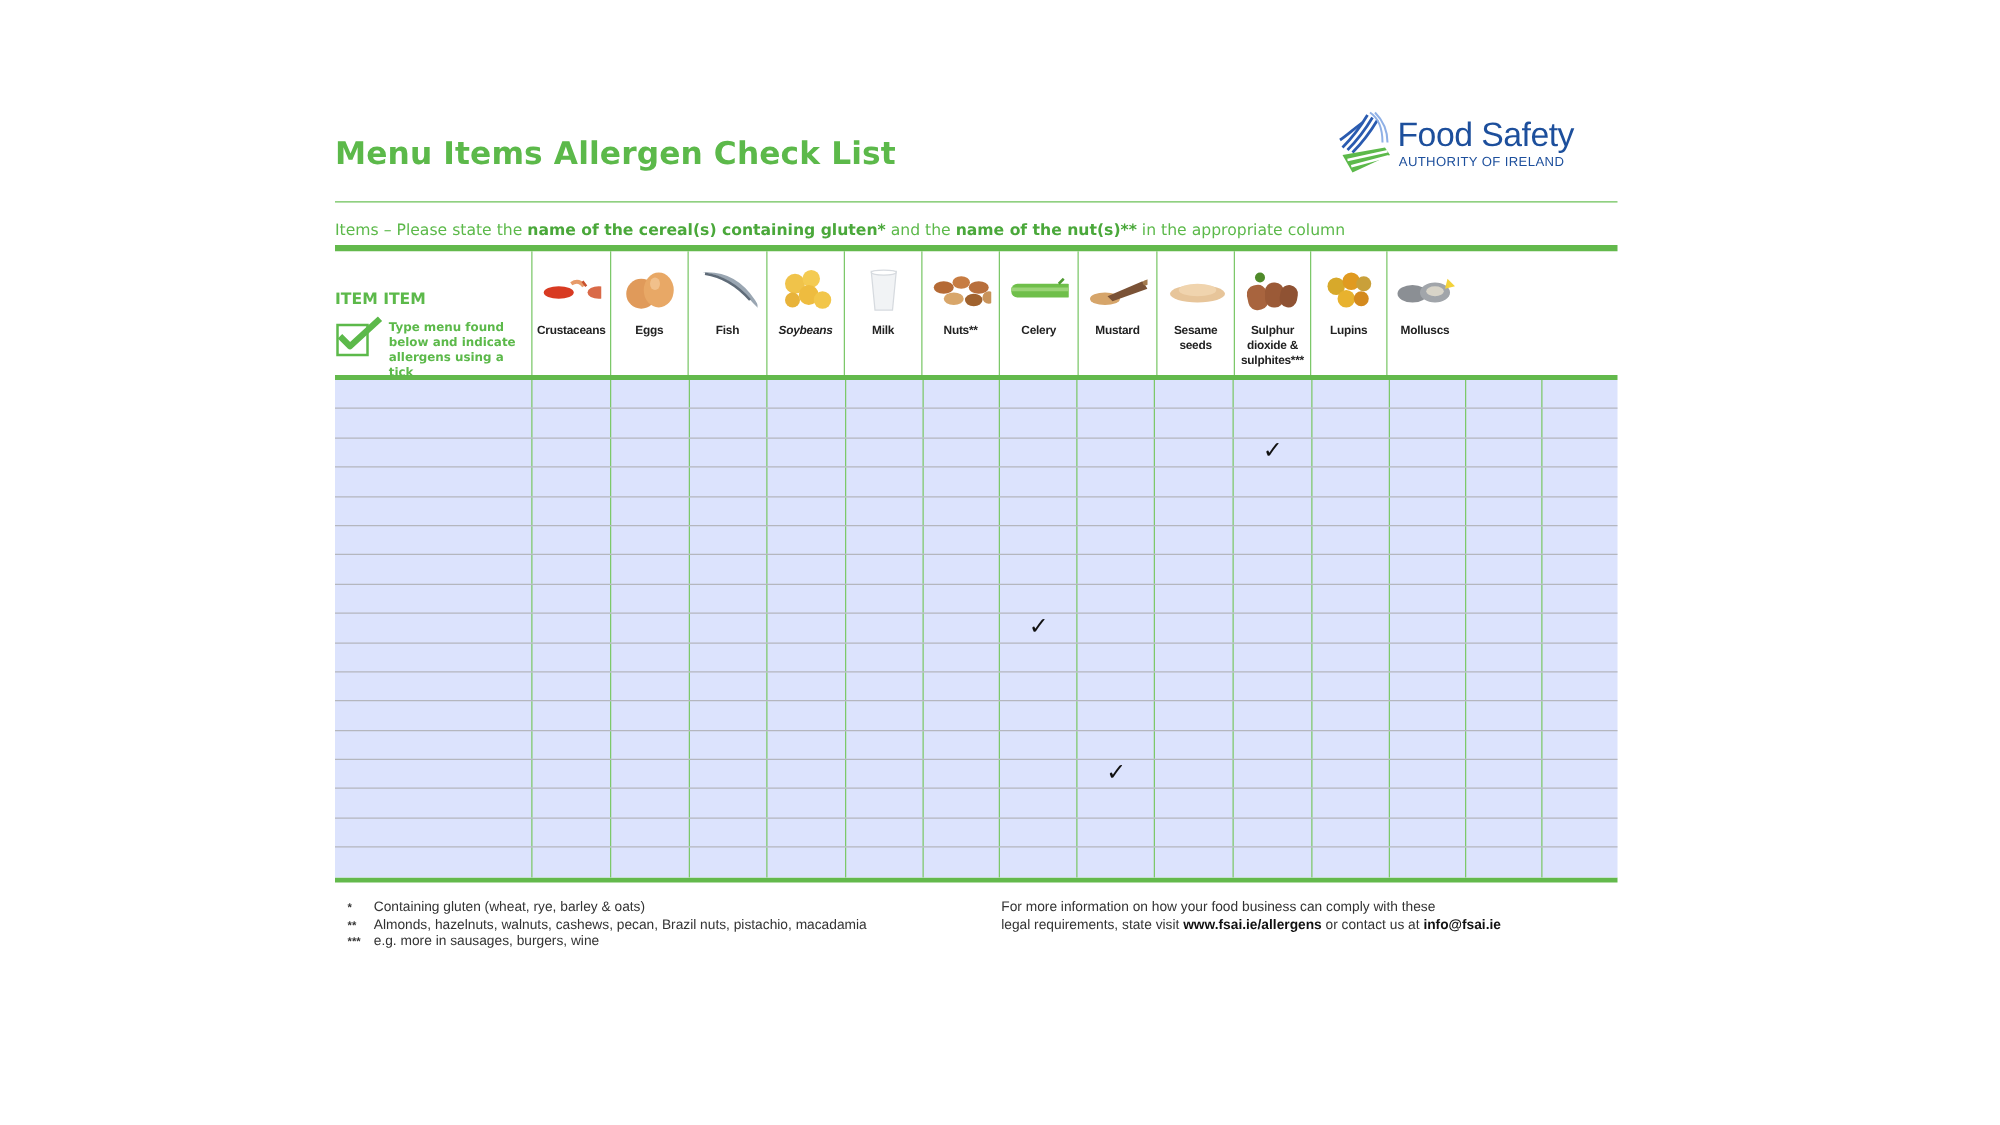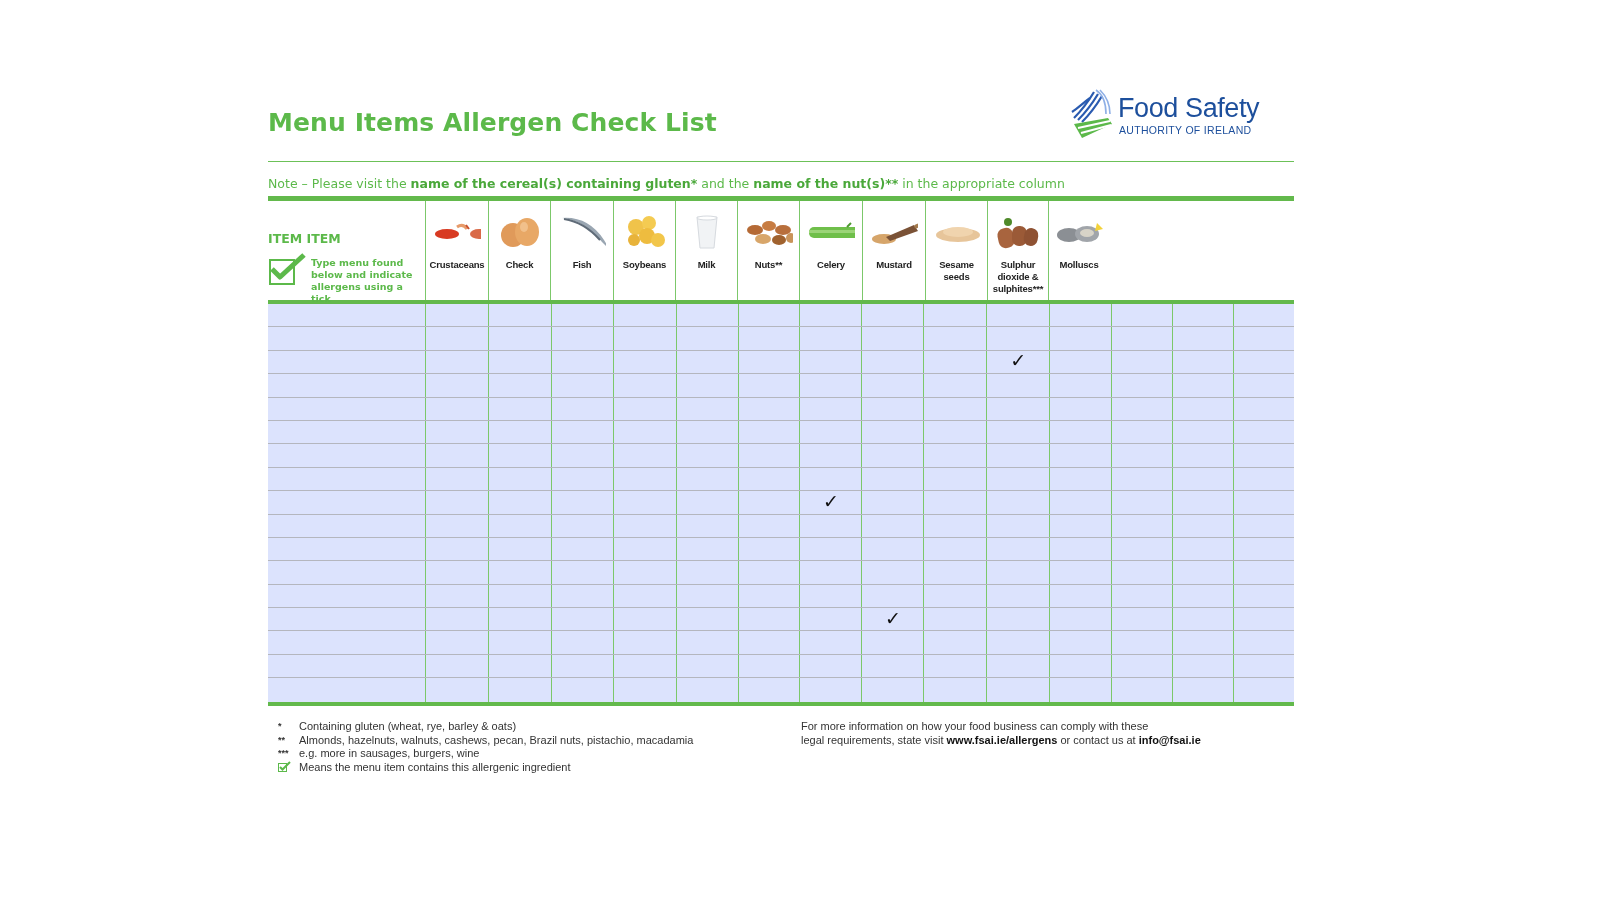--- a/index.html
+++ b/index.html
@@ -70,21 +70,21 @@
       <path d="M10 40 L42 33" stroke="#fff" stroke-width="2"></path>
       <path d="M13 45 L43 37" stroke="#fff" stroke-width="2"></path>
     </svg>
     <div class="logo-name">Food Safety</div>
     <div class="logo-sub">AUTHORITY OF IRELAND</div>
   </div>
 
   <div class="rule-top"></div>
 
   <div class="note">
-    <span>Note – Please visit the </span><b>name of the cereal(s) containing gluten*</b><span> and the </span><b>name of the nut(s)**</b><span> in the appropriate column</span>
+    <span>Items – Please state the </span><b>name of the cereal(s) containing gluten*</b><span> and the </span><b>name of the nut(s)**</b><span> in the appropriate column</span>
   </div>
 
   <div class="table">
     <div class="bar"></div>
     <div class="header" id="header-row">
       <div class="hcell menu-head">
         <div class="menu-title">ITEM ITEM</div>
         <div class="menu-check">
           <svg width="38" height="30" viewBox="0 0 38 30" style="position:absolute;left:-2px;top:-8px;">
             <path d="M3 16 L11 24 L35 2" fill="none" stroke="#5cb94a" stroke-width="5" stroke-linejoin="round"></path>
@@ -108,42 +108,42 @@
           <div class="lbl" style="white-space: pre-line;">Crustaceans</div>
         </div>
         <div class="hcell" style="width: 62px;">
           <div class="img">
             <svg width="44" height="32">
               <ellipse cx="15" cy="19" rx="12" ry="12" fill="#e09a5a"></ellipse>
               <ellipse cx="29" cy="16" rx="12" ry="14" fill="#e8a866"></ellipse>
               <ellipse cx="26" cy="11" rx="4" ry="5" fill="#f6d0a4" opacity=".6"></ellipse>
             </svg>
           </div>
-          <div class="lbl" style="white-space: pre-line;">Check</div>
+          <div class="lbl" style="white-space: pre-line;">Eggs</div>
         </div>
         <div class="hcell" style="width: 63px;">
           <div class="img">
             <svg width="54" height="40">
               <path d="M4 6 Q26 8 44 30 L52 38 L46 28 Q30 4 4 6 Z" fill="#9aa6b2"></path>
               <path d="M6 7 Q26 10 42 28" stroke="#5f6b78" stroke-width="2" fill="none"></path>
             </svg>
           </div>
           <div class="lbl" style="white-space: pre-line;">Fish</div>
         </div>
         <div class="hcell" style="width: 62px;">
           <div class="img">
             <svg width="46" height="34">
               <circle cx="14" cy="12" r="8" fill="#f0c34a"></circle>
               <circle cx="27" cy="8" r="7" fill="#f4cb52"></circle>
               <circle cx="25" cy="21" r="8" fill="#eebc3f"></circle>
               <circle cx="36" cy="25" r="7" fill="#f2c64a"></circle>
               <circle cx="12" cy="25" r="6" fill="#e8b33a"></circle>
             </svg>
           </div>
-          <div class="lbl" style="white-space: pre-line;">Soybeans</div>
+          <div class="lbl" style="white-space: pre-line; font-style: italic;">Soybeans</div>
         </div>
         <div class="hcell" style="width: 62px;">
           <div class="img">
             <svg width="26" height="36">
               <path d="M3 3 L23 3 L20 34 L6 34 Z" fill="#f1f3f5" stroke="#d6dadf"></path>
               <ellipse cx="13" cy="4" rx="10" ry="2" fill="#ffffff" stroke="#d6dadf"></ellipse>
             </svg>
           </div>
           <div class="lbl" style="white-space: pre-line;">Milk</div>
         </div>
@@ -195,20 +195,32 @@
             <svg width="48" height="36">
               <rect x="4" y="14" width="16" height="20" rx="7" fill="#a8643e" transform="rotate(-12 12 24)"></rect>
               <rect x="18" y="12" width="15" height="20" rx="7" fill="#9b5a37"></rect>
               <rect x="30" y="14" width="14" height="18" rx="7" fill="#8f5233" transform="rotate(10 37 23)"></rect>
               <circle cx="14" cy="8" r="4" fill="#4f8a2a"></circle>
             </svg>
           </div>
           <div class="lbl" style="white-space: pre-line;">Sulphur
 dioxide &amp;
 sulphites***</div>
+        </div>
+        <div class="hcell" style="width: 61px;">
+          <div class="img">
+            <svg width="40" height="34">
+              <circle cx="10" cy="14" r="7" fill="#d7a92b"></circle>
+              <circle cx="22" cy="10" r="7" fill="#e09a20"></circle>
+              <circle cx="32" cy="12" r="6" fill="#c9a03a"></circle>
+              <circle cx="18" cy="24" r="7" fill="#e8b22e"></circle>
+              <circle cx="30" cy="24" r="6" fill="#d48a1e"></circle>
+            </svg>
+          </div>
+          <div class="lbl" style="white-space: pre-line;">Lupins</div>
         </div>
         <div class="hcell" style="width: 61px;">
           <div class="img">
             <svg width="50" height="26">
               <ellipse cx="14" cy="16" rx="12" ry="7" fill="#8b8f94"></ellipse>
               <ellipse cx="32" cy="15" rx="12" ry="8" fill="#a1a5aa"></ellipse>
               <ellipse cx="32" cy="14" rx="7" ry="4" fill="#d8d4c8"></ellipse>
               <path d="M42 4 l6 6 l-8 2 Z" fill="#f3d23a"></path>
             </svg>
           </div>
@@ -521,26 +533,19 @@
         <span>Containing gluten (wheat, rye, barley &amp; oats)</span>
       </div>
       <div class="fl">
         <span class="mk">**</span>
         <span>Almonds, hazelnuts, walnuts, cashews, pecan, Brazil nuts, pistachio, macadamia</span>
       </div>
       <div class="fl">
         <span class="mk">***</span>
         <span>e.g. more in sausages, burgers, wine</span>
       </div>
-      <div class="fl">
-        <span class="mk"><svg width="13" height="11" viewBox="0 0 13 11">
-            <rect x="0.5" y="2.5" width="8" height="8" fill="none" stroke="#5cb94a"></rect>
-            <path d="M2 6 L4.5 8.5 L12 1" fill="none" stroke="#5cb94a" stroke-width="2"></path>
-          </svg></span>
-        <span>Means the menu item contains this allergenic ingredient</span>
-      </div>
     </div>
 
   <div class="foot-right">
     <div>For more information on how your food business can comply with these</div>
     <div><span>legal requirements, state visit </span><b>www.fsai.ie/allergens</b><span> or contact us at </span><b>info@fsai.ie</b></div>
   </div>
 </div>
 
 </body></html>

